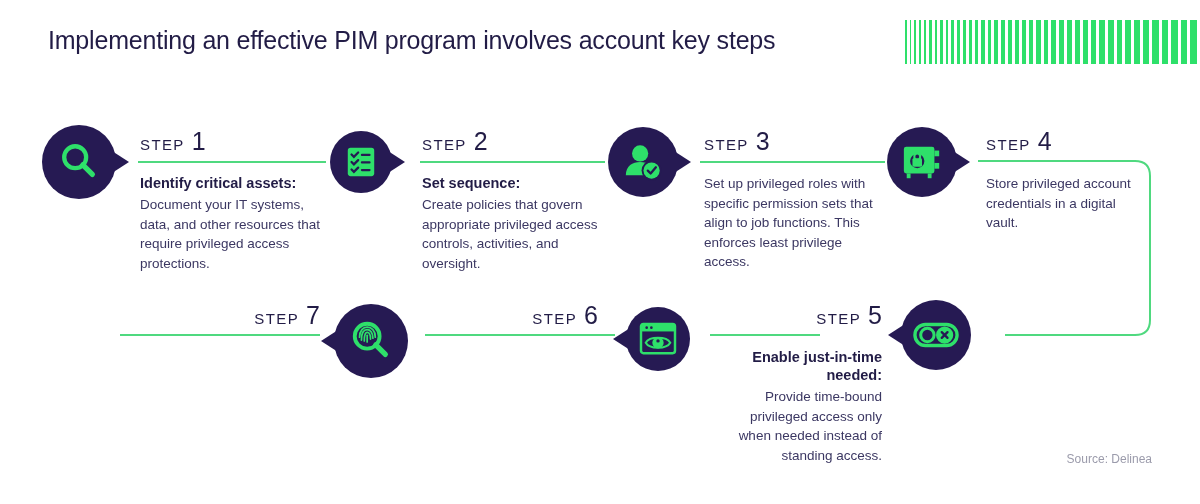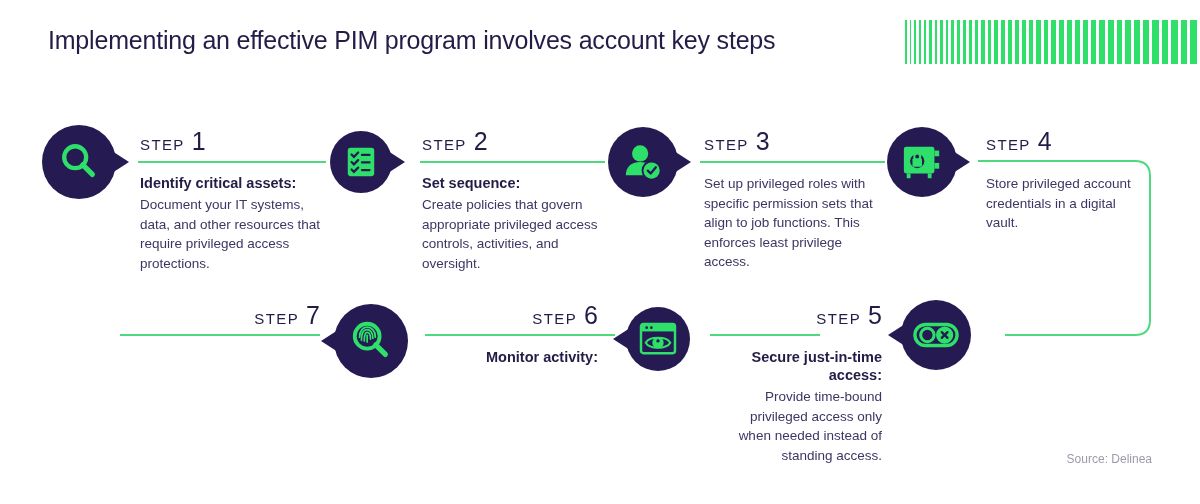--- a/index.html
+++ b/index.html
@@ -292,31 +292,30 @@
     <div class="rule" style="background:transparent;"></div>
     <div class="body">Store privileged account credentials in a digital vault.</div>
   </div>
 
   <div class="step align-right" style="left:714px; top:303px; width:168px;">
     <div class="steplabel">
       <span class="word">STEP</span>
       <span class="num">5</span>
     </div>
     <div class="rule" style="background:transparent;"></div>
-    <div class="headline">Secure just-in-time access:</div>
+    <div class="headline">Enable just-in-time needed:</div>
     <div class="body">Provide time-bound privileged access only when needed instead of standing access.</div>
   </div>
 
   <div class="step align-right" style="left:430px; top:303px; width:168px;">
     <div class="steplabel">
       <span class="word">STEP</span>
       <span class="num">6</span>
     </div>
     <div class="rule" style="background:transparent;"></div>
-    <div class="headline">Monitor activity:</div>
   </div>
 
   <div class="step align-right" style="left:124px; top:303px; width:196px;">
     <div class="steplabel">
       <span class="word">STEP</span>
       <span class="num">7</span>
     </div>
     <div class="rule" style="background:transparent;"></div>
   </div>
 

